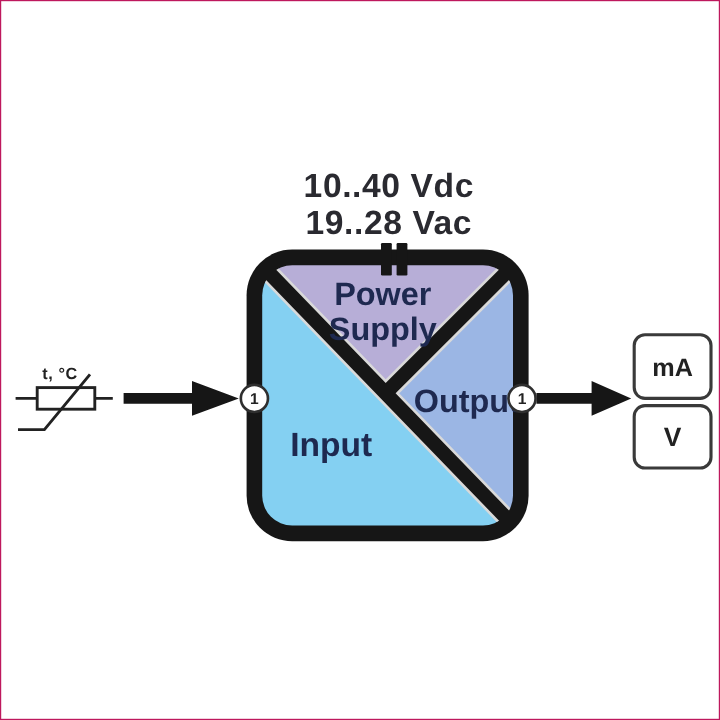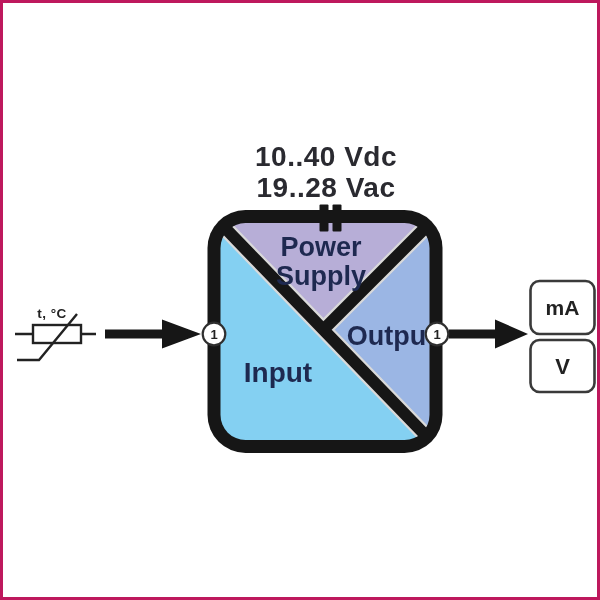--- a/index.html
+++ b/index.html
@@ -1,20 +1,20 @@
 <!DOCTYPE html>
 <html><head>
 <meta charset="utf-8">
 <style>
   html, body { margin: 0; padding: 0; background: #ffffff; }
   .frame {
     position: relative;
     width: 600px; height: 600px;
     box-sizing: border-box;
-    border: 3px solid #be185d;
+    border: 1px solid #be185d;
     background: #ffffff;
     font-family: "Liberation Sans", sans-serif;
   }
   svg { display: block; }
   text {
     font-family: "Liberation Sans", sans-serif;
     font-weight: bold;
   }
   .rating-text   { font-size: 28px; fill: #2a2a30; letter-spacing: 0.5px; }
   .block-label   { font-size: 27px; fill: #1e2950; }

